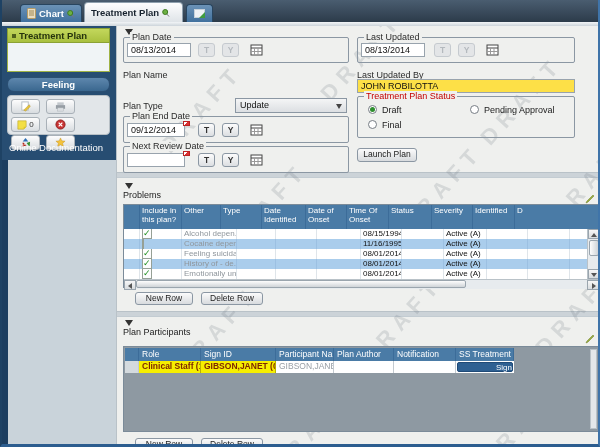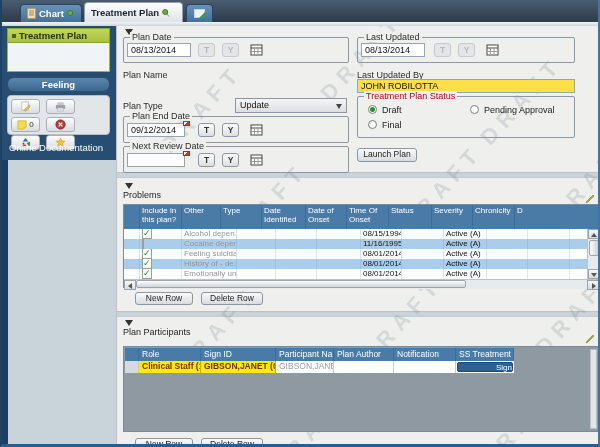--- a/index.html
+++ b/index.html
@@ -344,21 +344,21 @@
       <div class="ghead">
         <div class="hc c0"></div>
         <div class="hc c1">Include in this plan?</div>
         <div class="hc c3">Other</div>
         <div class="hc c4">Type</div>
         <div class="hc c5">Date Identified</div>
         <div class="hc c6">Date of Onset</div>
         <div class="hc c7">Time Of Onset</div>
         <div class="hc c8">Status</div>
         <div class="hc c9">Severity</div>
-        <div class="hc c10">Chronicity</div>
+        <div class="hc c10">Identified</div>
         <div class="hc c11">D</div>
       </div>
       <div class="gbodywrap">
         <div class="grows">
           <div class="gr">
             <div class="gc c0"></div>
               <div class="gc c1"><span class="ckbox checked"></span></div>
             <div class="gc c2 dim">Alcohol depen...</div>
             <div class="gc c3"></div>
               <div class="gc c4"></div>

